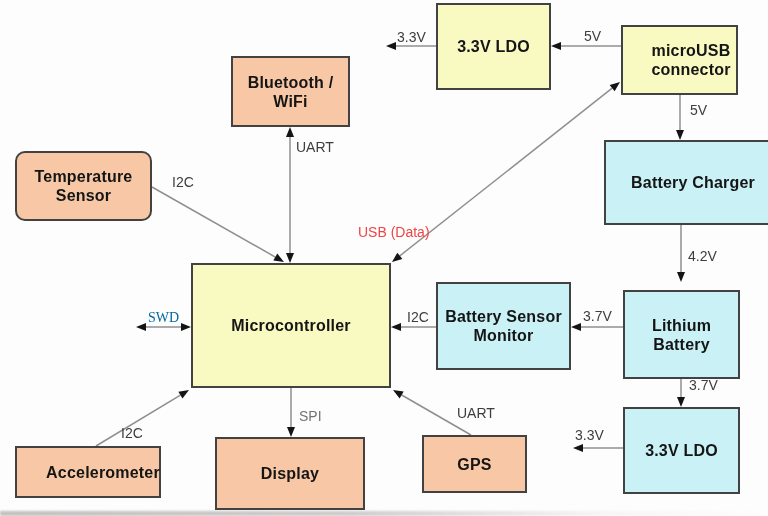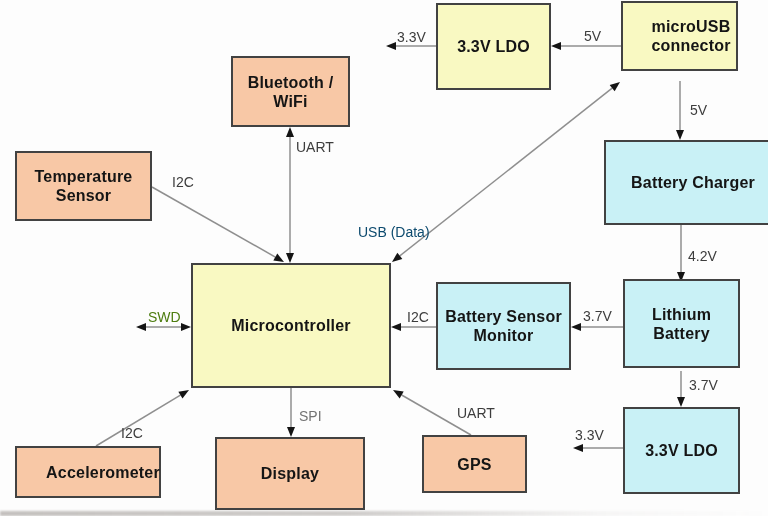--- a/index.html
+++ b/index.html
@@ -111,62 +111,62 @@
       </g>
       <g>
         <line x1="471" y1="435" x2="401.661855860486" y2="394.9972245348958" stroke="#8f8f8f" stroke-width="1.5"></line>
         <polygon points="393,390 403.66074567444434,391.5324821907014 399.6629660465277,398.4619668790902" fill="#141414"></polygon>
       </g>
     </svg>
   <div class="bottom-band"></div>
 <div class="node" style="left: 436px; top: 3px; width: 115px; height: 87px; background: rgb(249, 249, 194); border-color: rgb(66, 66, 66);">
       <span class="node-label" style="color: rgb(21, 21, 21);">3.3V LDO</span>
     </div>
-    <div class="node" style="left: 621px; top: 1px; width: 117px; height: 70px; background: rgb(249, 249, 194); border-color: rgb(66, 66, 66); padding-left: 23px;">
+    <div class="node" style="left: 621px; top: 25px; width: 117px; height: 70px; background: rgb(249, 249, 194); border-color: rgb(66, 66, 66); padding-left: 23px;">
       <span class="node-label" style="color: rgb(21, 21, 21);">microUSB
 connector</span>
     </div>
     <div class="node" style="left: 231px; top: 56px; width: 119px; height: 71px; background: rgb(248, 200, 166); border-color: rgb(66, 66, 66);">
       <span class="node-label" style="color: rgb(21, 21, 21);">Bluetooth /
 WiFi</span>
     </div>
     <div class="node" style="left: 604px; top: 140px; width: 178px; height: 85px; background: rgb(201, 241, 246); border-color: rgb(66, 66, 66);">
       <span class="node-label" style="color: rgb(21, 21, 21);">Battery Charger</span>
     </div>
-    <div class="node" style="left: 15px; top: 151px; width: 137px; height: 70px; background: rgb(248, 200, 166); border-color: rgb(66, 66, 66);">
+    <div class="node" style="left: 15px; top: 151px; width: 137px; height: 70px; background: rgb(248, 200, 166); border-color: rgb(66, 66, 66); border-radius: 10px;">
       <span class="node-label" style="color: rgb(21, 21, 21);">Temperature
 Sensor</span>
     </div>
     <div class="node" style="left: 191px; top: 263px; width: 200px; height: 125px; background: rgb(249, 249, 194); border-color: rgb(66, 66, 66);">
       <span class="node-label" style="color: rgb(21, 21, 21);">Microcontroller</span>
     </div>
     <div class="node" style="left: 436px; top: 282px; width: 135px; height: 88px; background: rgb(201, 241, 246); border-color: rgb(66, 66, 66);">
       <span class="node-label" style="color: rgb(21, 21, 21);">Battery Sensor
 Monitor</span>
     </div>
-    <div class="node" style="left: 623px; top: 279px; width: 117px; height: 89px; background: rgb(201, 241, 246); border-color: rgb(66, 66, 66);">
+    <div class="node" style="left: 623px; top: 290px; width: 117px; height: 89px; background: rgb(201, 241, 246); border-color: rgb(66, 66, 66);">
       <span class="node-label" style="color: rgb(21, 21, 21);">Lithium
 Battery</span>
     </div>
     <div class="node" style="left: 623px; top: 407px; width: 117px; height: 87px; background: rgb(201, 241, 246); border-color: rgb(66, 66, 66);">
       <span class="node-label" style="color: rgb(21, 21, 21);">3.3V LDO</span>
     </div>
     <div class="node" style="left: 422px; top: 435px; width: 105px; height: 58px; background: rgb(248, 200, 166); border-color: rgb(66, 66, 66);">
       <span class="node-label" style="color: rgb(21, 21, 21); text-align: right;">GPS</span>
     </div>
     <div class="node" style="left: 215px; top: 437px; width: 150px; height: 73px; background: rgb(248, 200, 166); border-color: rgb(66, 66, 66);">
       <span class="node-label" style="color: rgb(21, 21, 21);">Display</span>
     </div>
     <div class="node" style="left: 15px; top: 446px; width: 146px; height: 52px; background: rgb(248, 200, 166); border-color: rgb(66, 66, 66); padding-left: 30px;">
       <span class="node-label" style="color: rgb(21, 21, 21);">Accelerometer</span>
     </div>
     <div class="edge-label" style="left: 296px; top: 141px; color: rgb(61, 61, 61);">UART</div>
     <div class="edge-label" style="left: 172px; top: 176px; color: rgb(61, 61, 61);">I2C</div>
-    <div class="edge-label" style="left: 358px; top: 226px; color: #0c4a6e;">USB (Data)</div>
-    <div class="edge-label" style="left: 148px; top: 311px; color: #4d7c0f;">SWD</div>
+    <div class="edge-label" style="left: 358px; top: 226px; color: #ef4444;">USB (Data)</div>
+    <div class="edge-label" style="left: 148px; top: 311px; color: #0369a1; font-family: Liberation Serif, serif;">SWD</div>
     <div class="edge-label" style="left: 407px; top: 311px; color: rgb(61, 61, 61);">I2C</div>
     <div class="edge-label" style="left: 583px; top: 310px; color: rgb(61, 61, 61);">3.7V</div>
     <div class="edge-label" style="left: 584px; top: 30px; color: rgb(61, 61, 61);">5V</div>
     <div class="edge-label" style="left: 397px; top: 31px; color: rgb(61, 61, 61);">3.3V</div>
     <div class="edge-label" style="left: 690px; top: 104px; color: rgb(61, 61, 61);">5V</div>
     <div class="edge-label" style="left: 688px; top: 250px; color: rgb(61, 61, 61);">4.2V</div>
     <div class="edge-label" style="left: 689px; top: 379px; color: rgb(61, 61, 61);">3.7V</div>
     <div class="edge-label" style="left: 575px; top: 429px; color: rgb(61, 61, 61);">3.3V</div>
     <div class="edge-label" style="left: 121px; top: 427px; color: rgb(61, 61, 61);">I2C</div>
     <div class="edge-label" style="left: 299px; top: 410px; color: #737373;">SPI</div>

